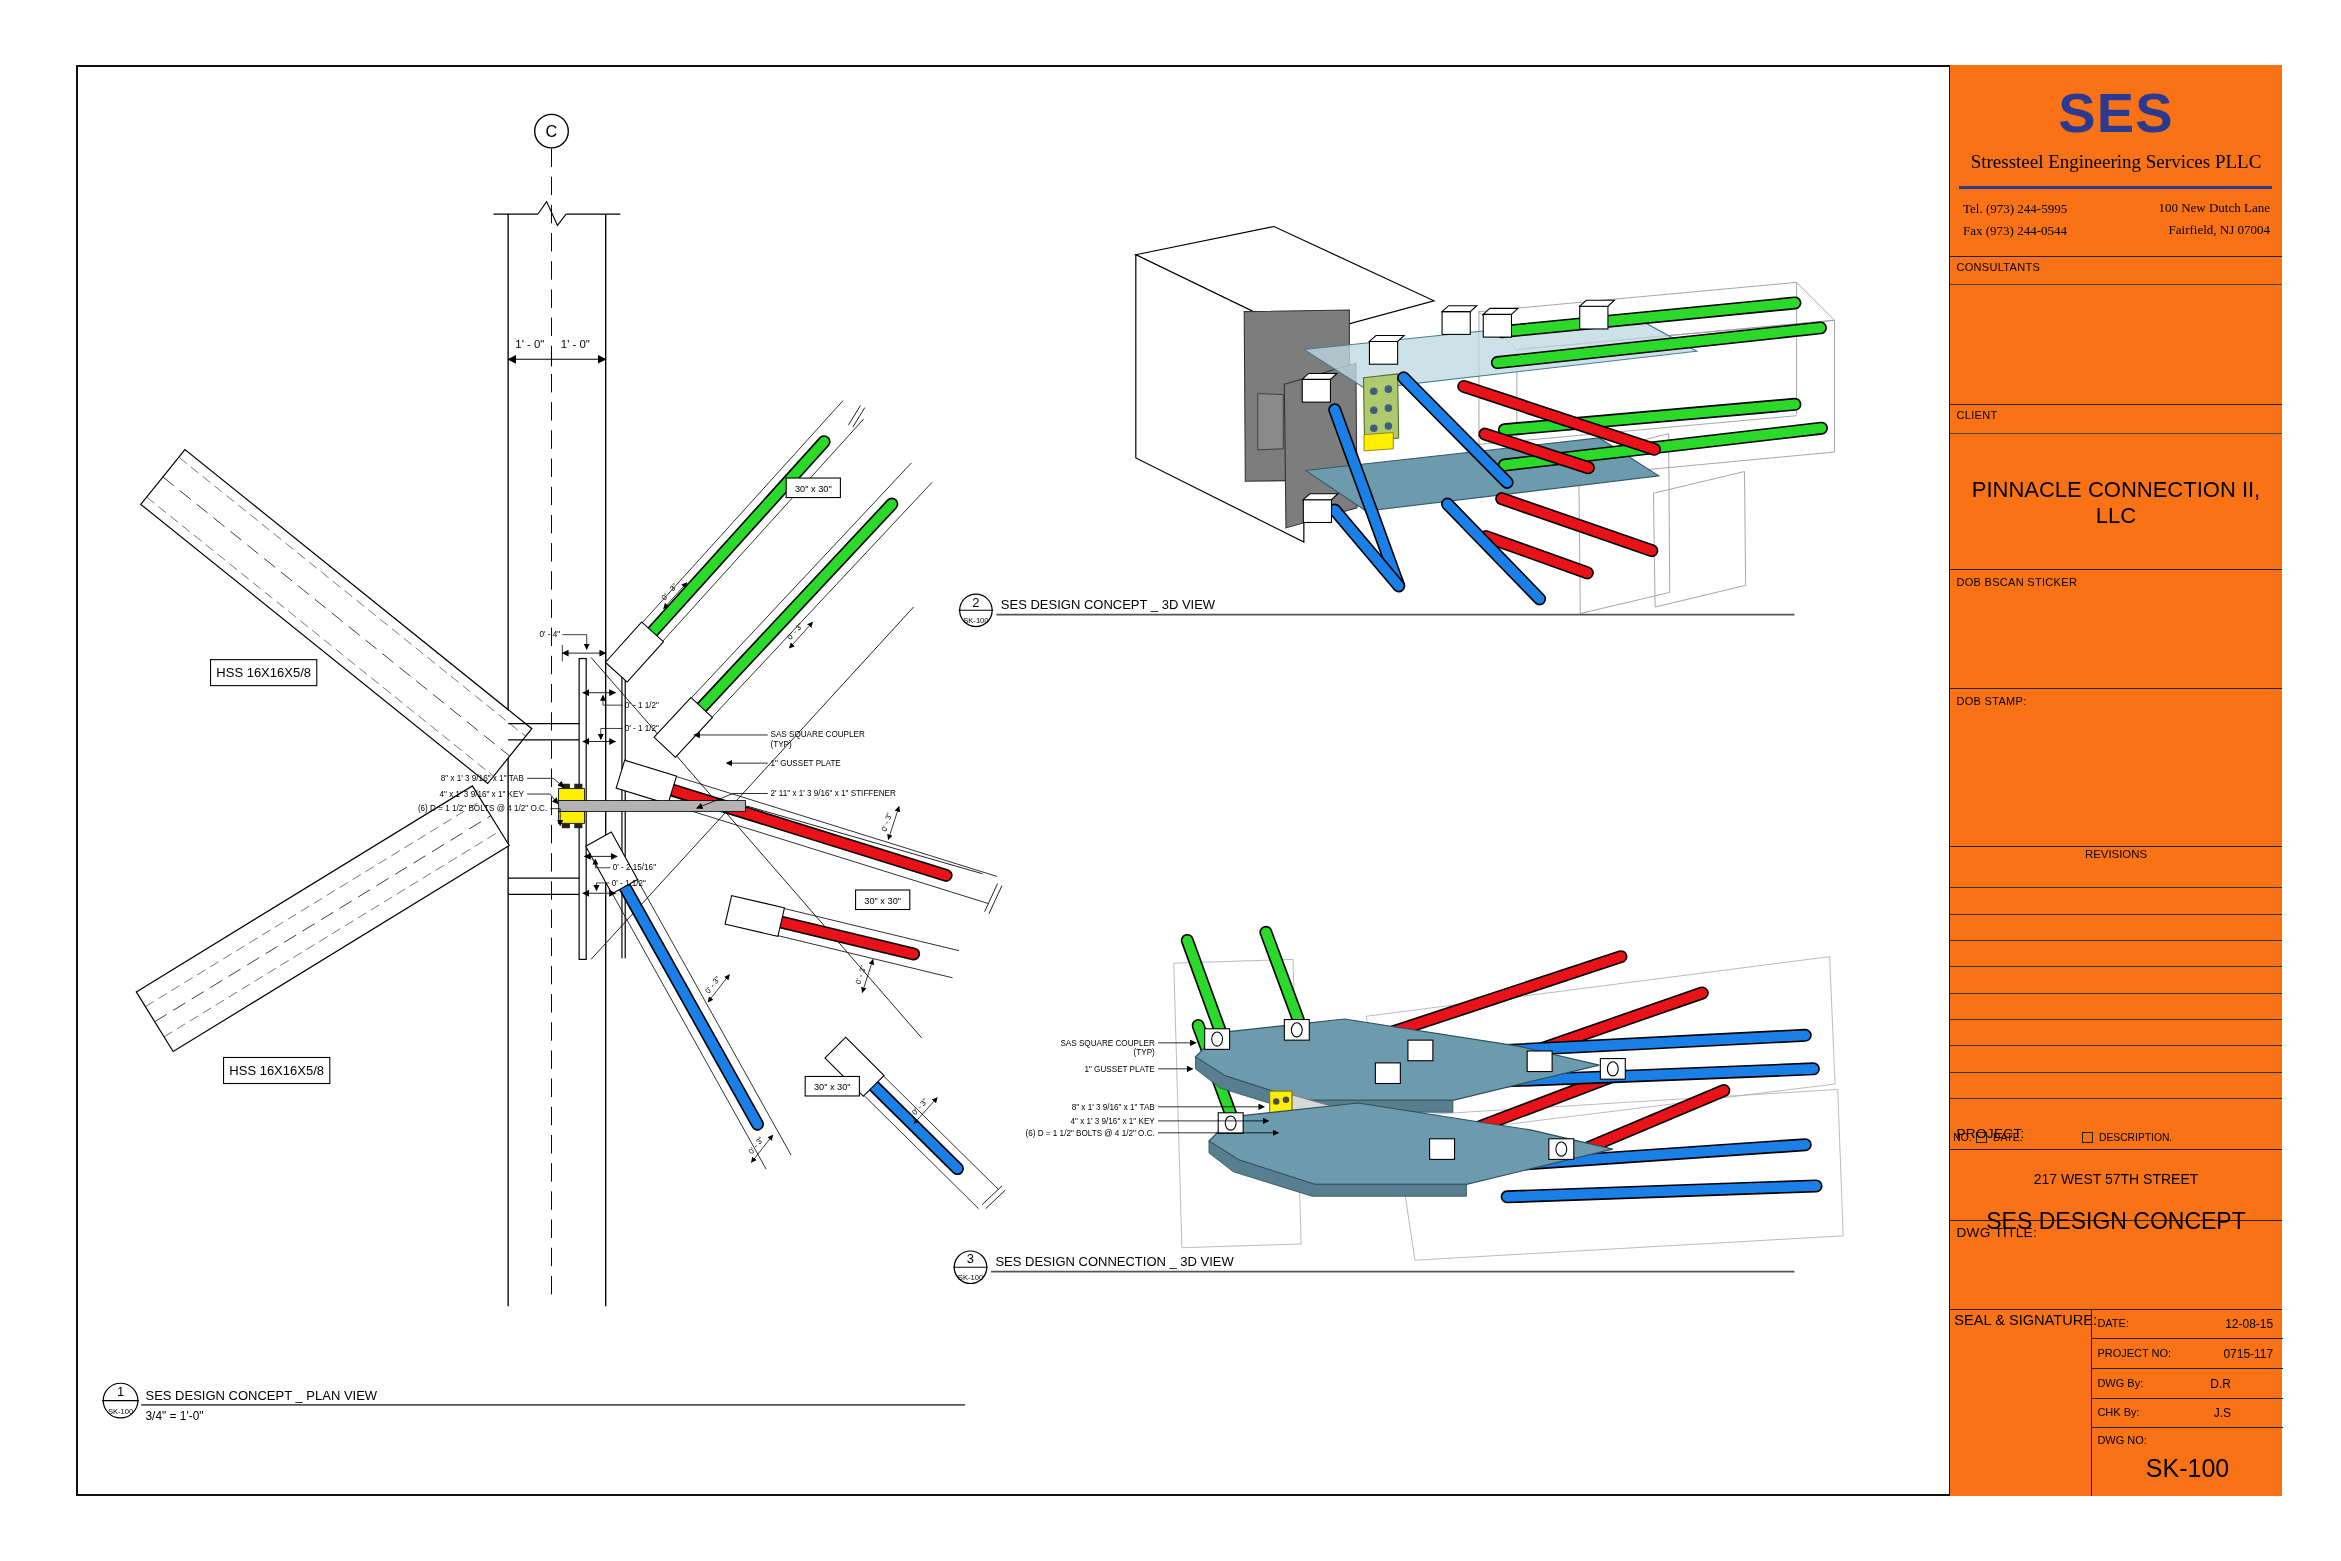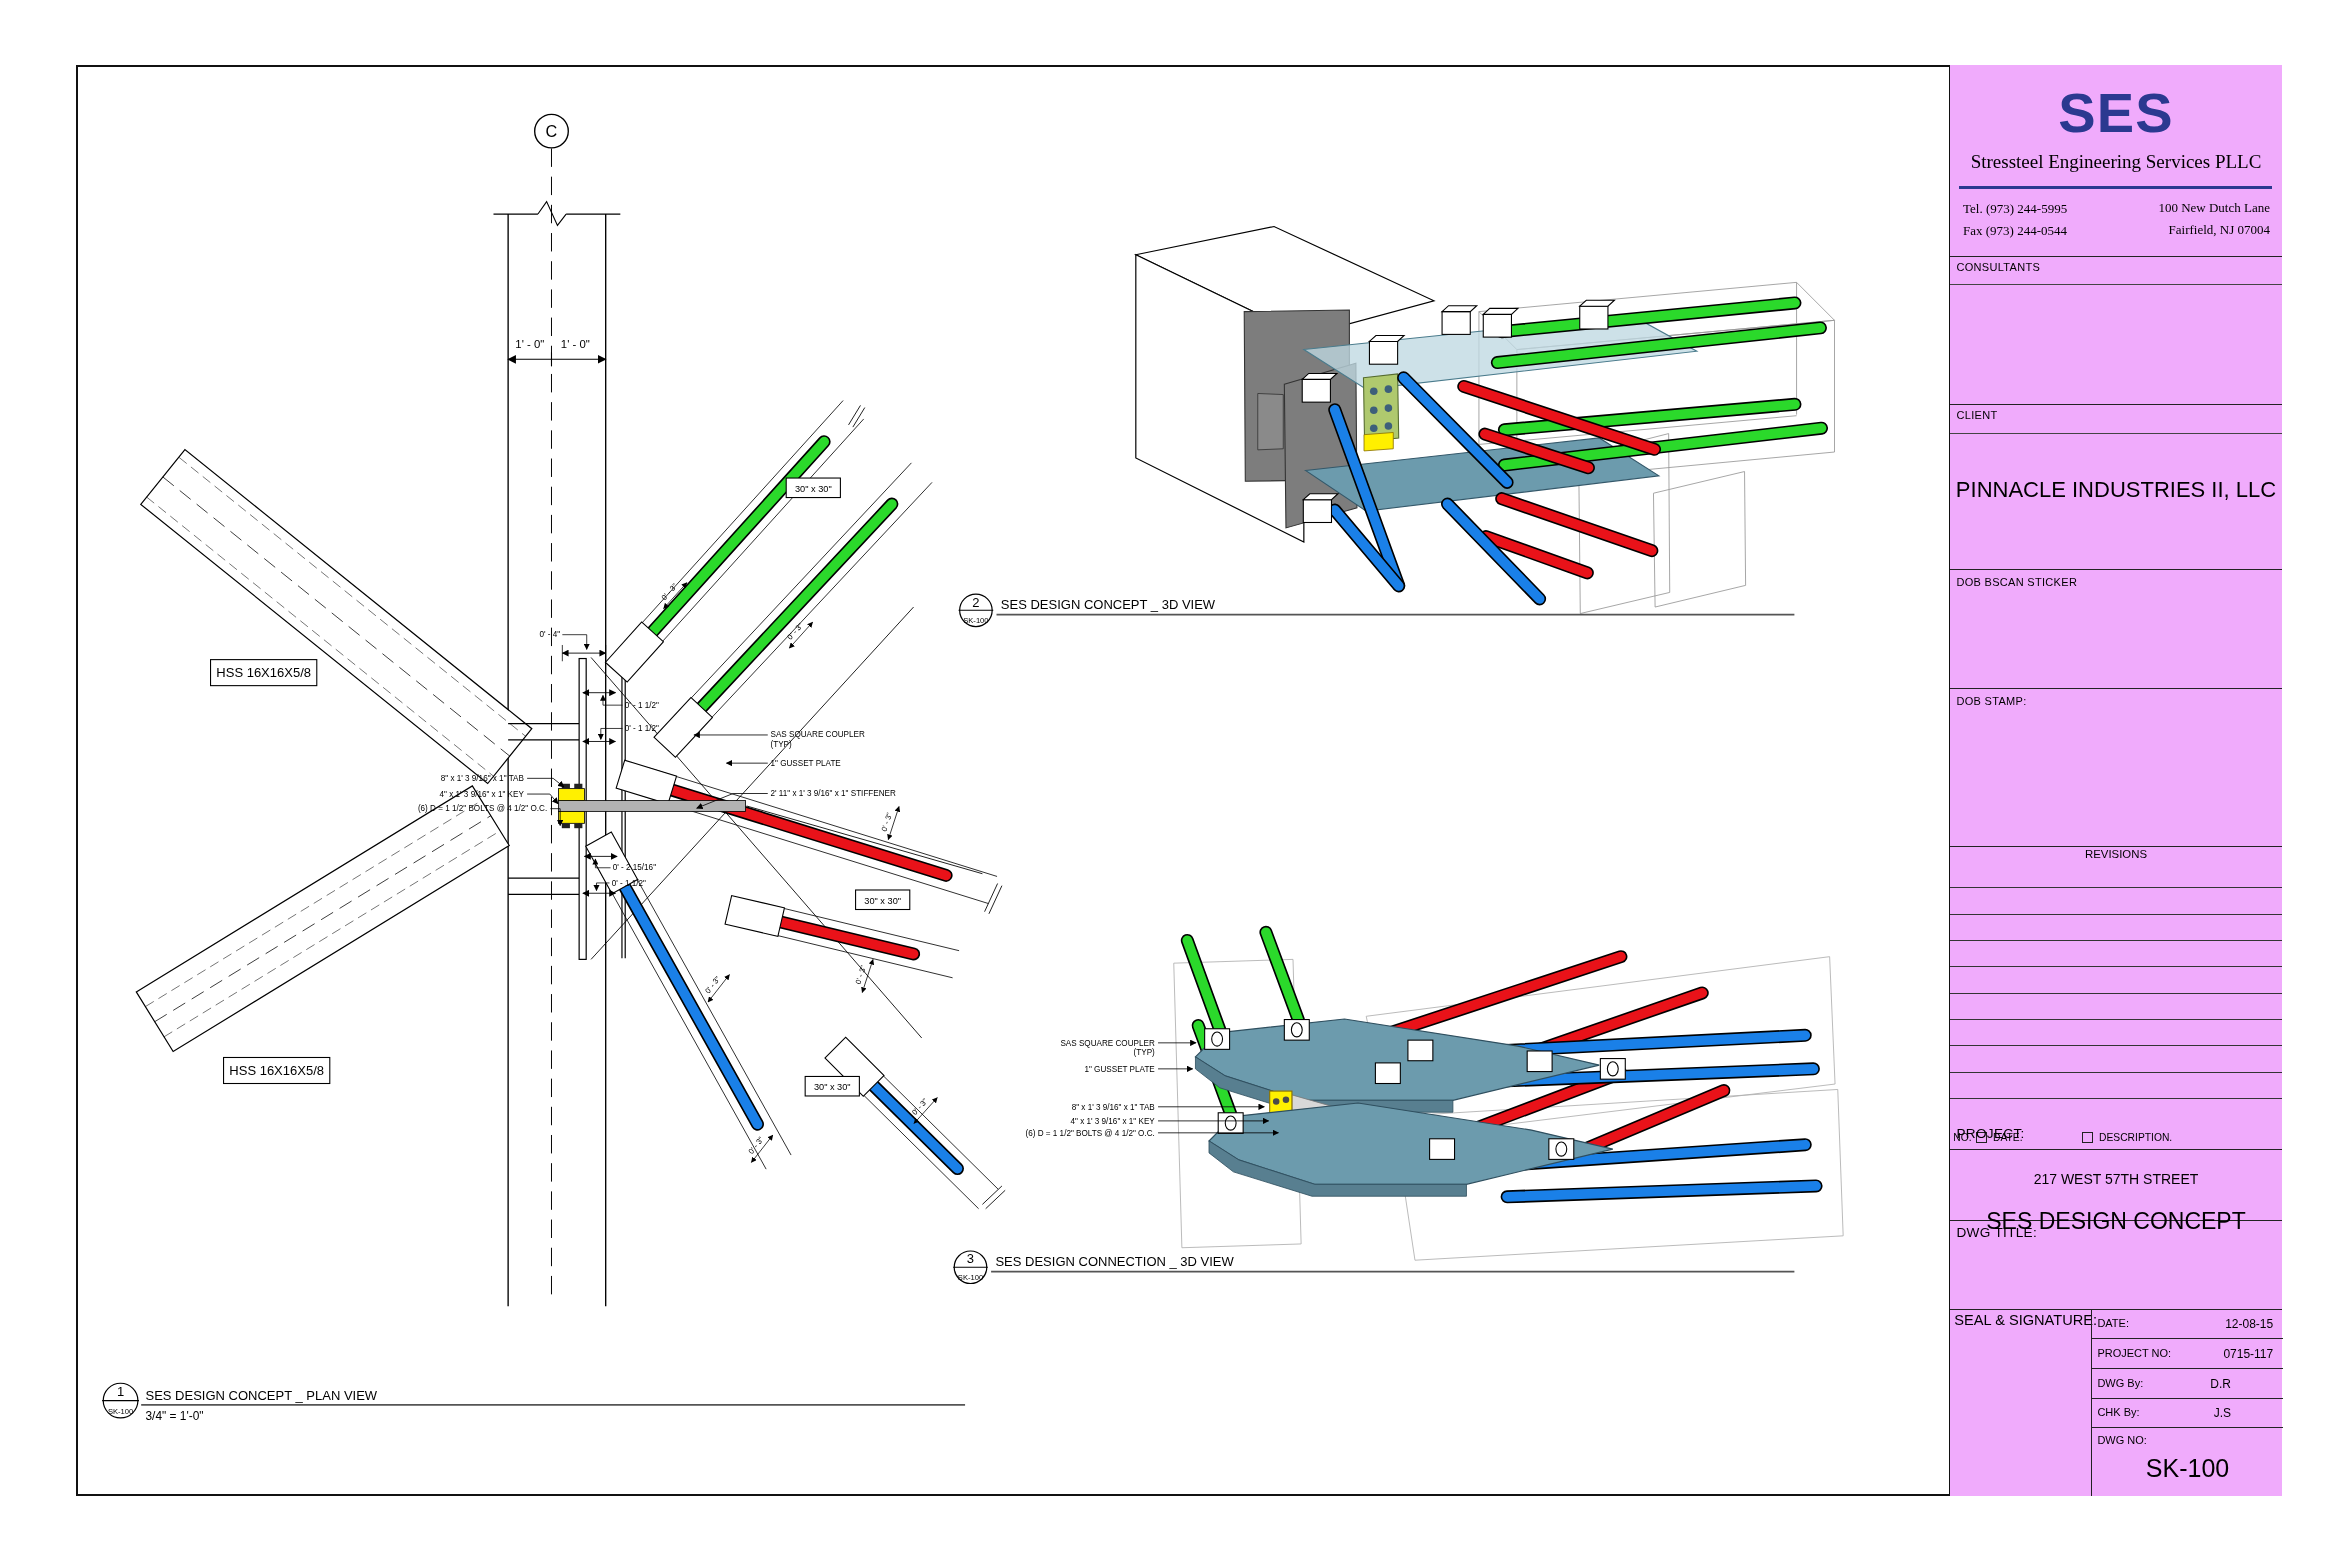--- a/index.html
+++ b/index.html
@@ -3,21 +3,21 @@
 <meta charset="utf-8">
 <style>
   html,body{margin:0;padding:0;background:#ffffff;width:2342px;height:1561px;
     font-family:"Liberation Sans",sans-serif;color:#000;}
   .sheet{position:absolute;left:0;top:0;width:2342px;height:1561px;background:#fff;overflow:hidden;}
   .sheet-border{position:absolute;left:76px;top:65px;width:2206px;height:1431px;
     border:2.2px solid #111;box-sizing:border-box;}
   .drawing{position:absolute;left:76px;top:65px;width:1873px;height:1431px;}
   
   .tb{position:absolute;left:1949px;top:65px;width:333px;height:1431px;
-    border-left:1.6px solid #111;box-sizing:border-box;background:#f0abfc;}
+    border-left:1.6px solid #111;box-sizing:border-box;background:#f97316;}
   .tb .hline{position:absolute;left:0;width:100%;height:0;border-top:1.1px solid #222;}
   .tb .thin{border-top:0.8px solid #444;}
   .lbl{position:absolute;font-size:11px;letter-spacing:0.3px;}
   .logo{position:absolute;left:0;top:15px;width:100%;text-align:center;
     font-size:56px;font-weight:bold;color:#2B3990;letter-spacing:1.1px;}
   .company{position:absolute;left:0;top:86px;width:100%;text-align:center;
     font-family:"Liberation Serif",serif;font-size:19px;}
   .bluebar{position:absolute;left:8.7px;top:121px;width:313px;height:3.3px;background:#2B3990;}
   .contact{position:absolute;font-family:"Liberation Serif",serif;font-size:13px;line-height:22px;}
   .contact.left{left:13px;top:133px;text-align:left;}
@@ -502,21 +502,21 @@
       <div>Fairfield, NJ 07004</div>
     </div>
 
     <div class="hline" style="top:191px"></div>
     <div class="lbl" style="left:6.5px;top:196px">CONSULTANTS</div>
     <div class="hline thin" style="top:219px"></div>
 
     <div class="hline" style="top:339px"></div>
     <div class="lbl" style="left:6.5px;top:344px">CLIENT</div>
     <div class="hline thin" style="top:368px"></div>
-    <div class="clientname">PINNACLE INDUSTRIES II, LLC</div>
+    <div class="clientname">PINNACLE CONNECTION II, LLC</div>
 
     <div class="hline" style="top:504px"></div>
     <div class="lbl" style="left:6.5px;top:511px">DOB BSCAN STICKER</div>
 
     <div class="hline" style="top:623px"></div>
     <div class="lbl" style="left:6.5px;top:630px">DOB STAMP:</div>
 
     <div class="hline" style="top:781px"></div>
     <div class="rev-title">REVISIONS</div>
     <div class="revrows">

